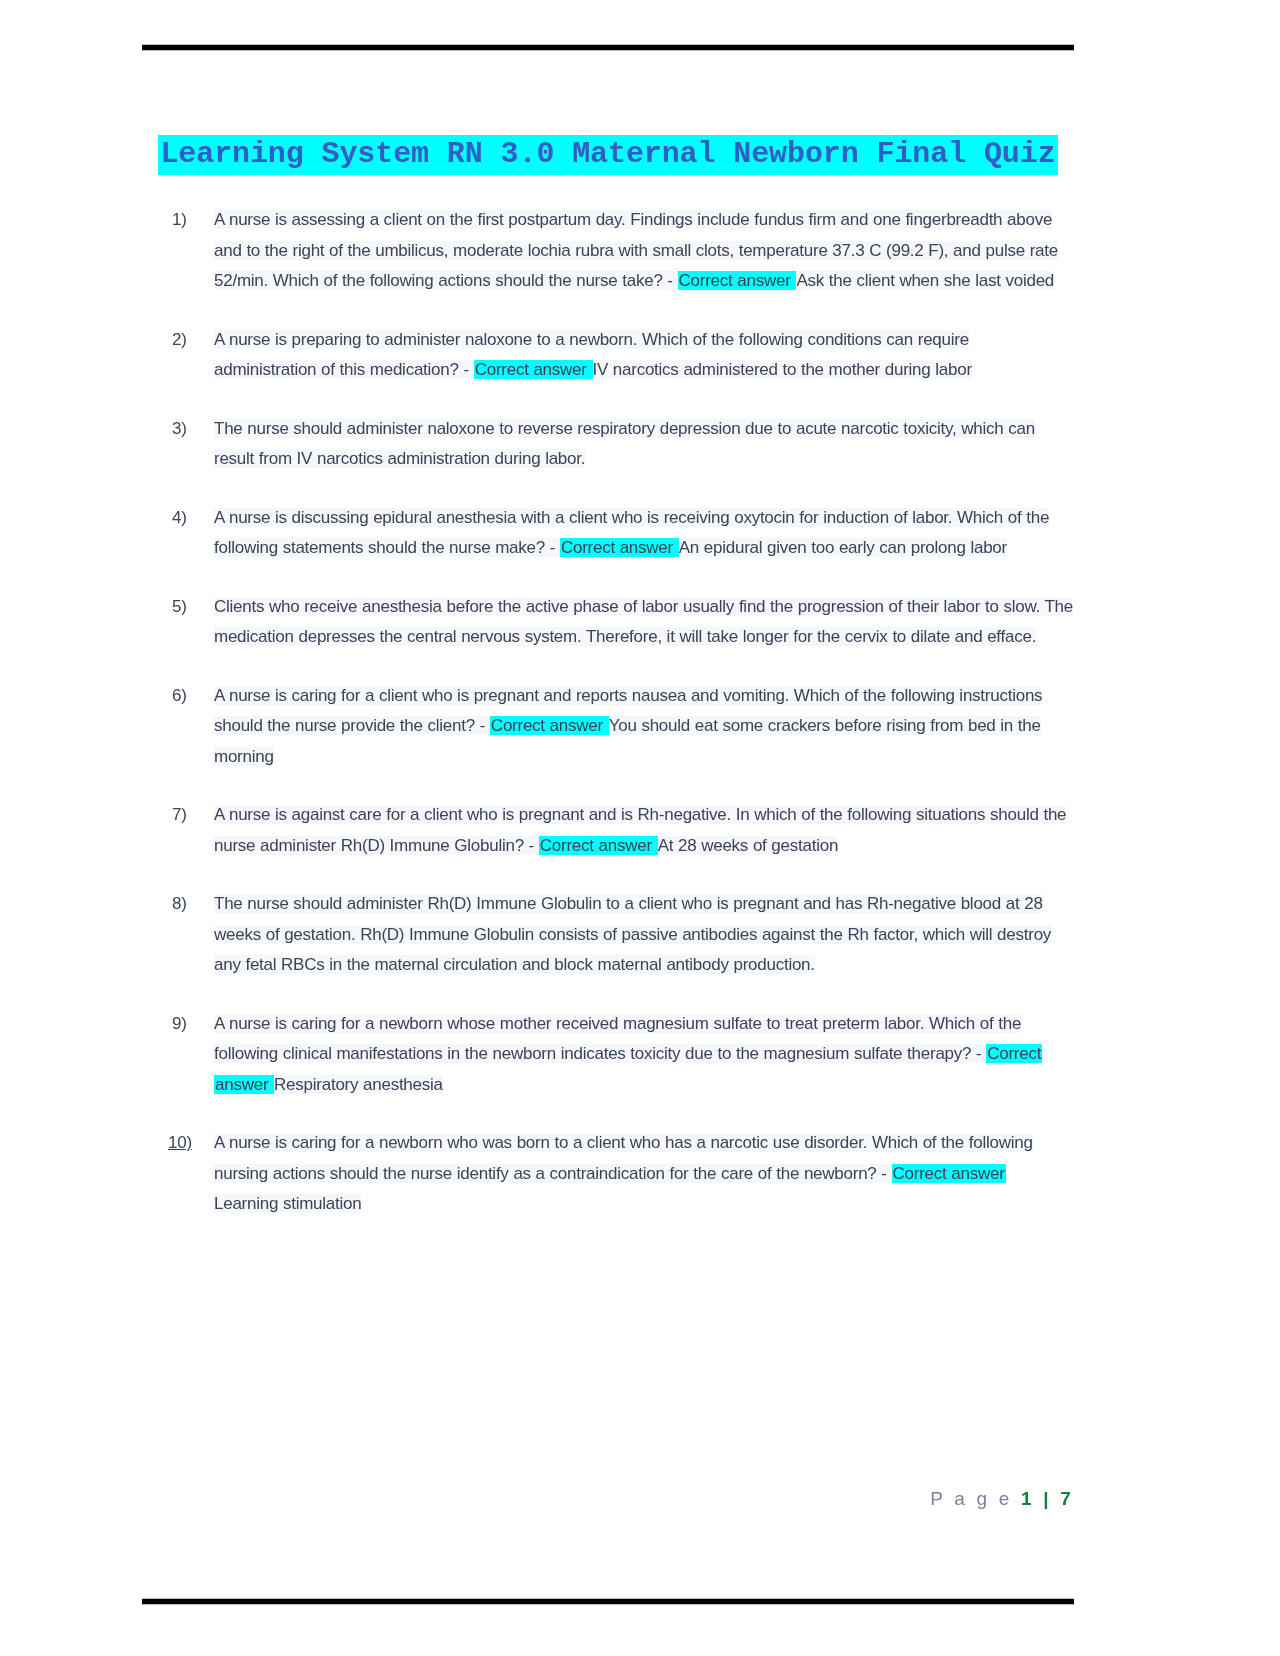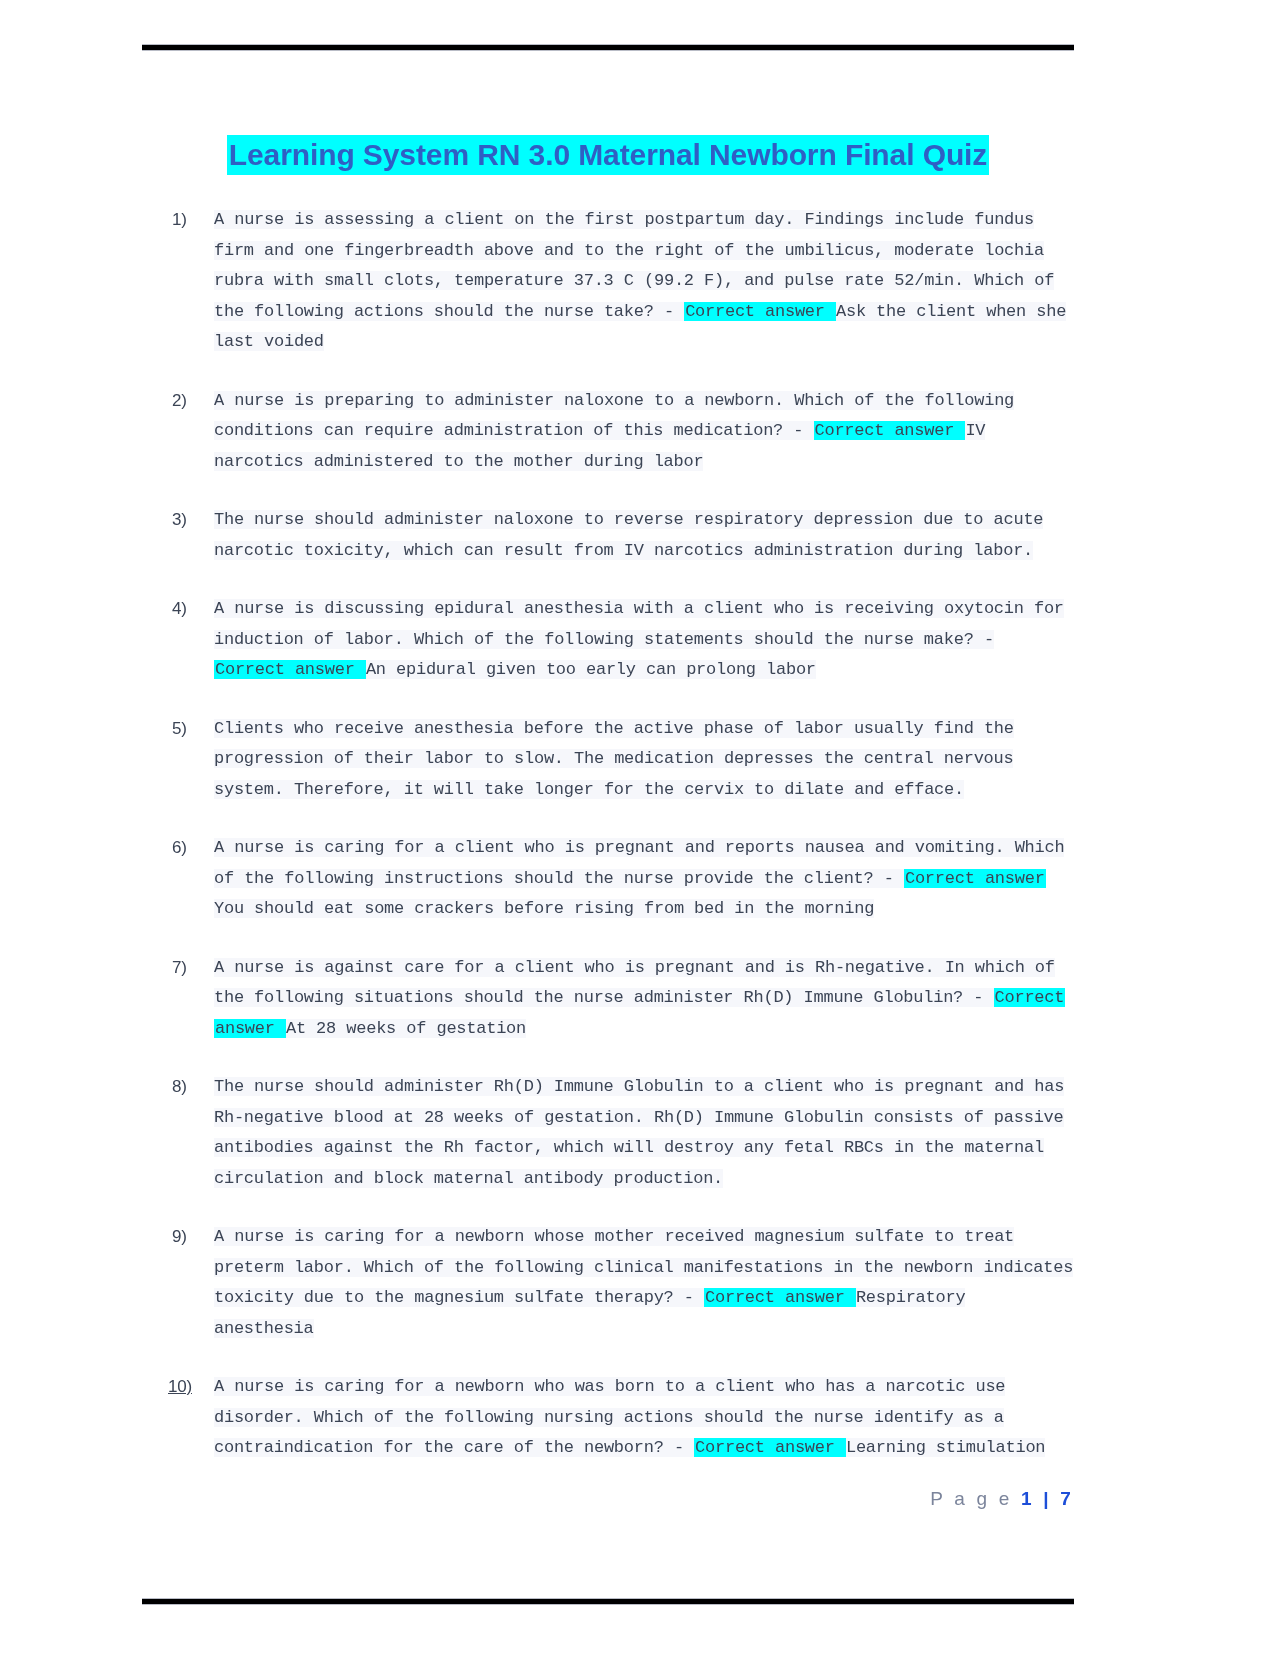--- a/index.html
+++ b/index.html
@@ -37,21 +37,21 @@
   
   .title-wrap {
     position: absolute;
     top: 135px;
     left: 142px;
     width: 932px;
     text-align: center;
   }
   .doc-title {
     display: inline-block;
-    font-family: Liberation Sans, sans-serif;
+    font-family: Liberation Mono, monospace;
     font-weight: bold;
     font-size: 30px;
     line-height: 1.24;
     color: #2f5fc4;
     background: #00ffff;
     padding: 1px 2px 2px 2px;
     letter-spacing: -0.1px;
     white-space: nowrap;
   }
 
@@ -82,21 +82,20 @@
   .qnum.wide { padding-left: 0px; text-decoration: underline; }
 
   .qbody {
     flex: 1 1 auto;
     font-size: 17px;
     line-height: 30.5px;
     color: #3b4455;
     letter-spacing: -0.25px;
     word-spacing: 0.3px;
     text-align: left;
-    font-family: Liberation Mono, monospace;
   }
   .qbody .seg {
     background: #f6f7fb;
     box-decoration-break: clone;
     -webkit-box-decoration-break: clone;
   }
   .hl {
     background: #00ffff;
     padding: 0 1px;
     box-decoration-break: clone;
@@ -109,21 +108,21 @@
     top: 1488px;
     left: 142px;
     width: 932px;
     text-align: right;
     font-size: 19px;
     color: #7b849b;
     letter-spacing: 3.2px;
   }
   .footer .pg-strong {
     font-weight: bold;
-    color: #1d4ed8;
+    color: #15803d;
   }
 </style>
 </head>
 <body>
 
 <div class="page">
 
   <div class="rule rule-top"></div>
 
   <div class="title-wrap">

